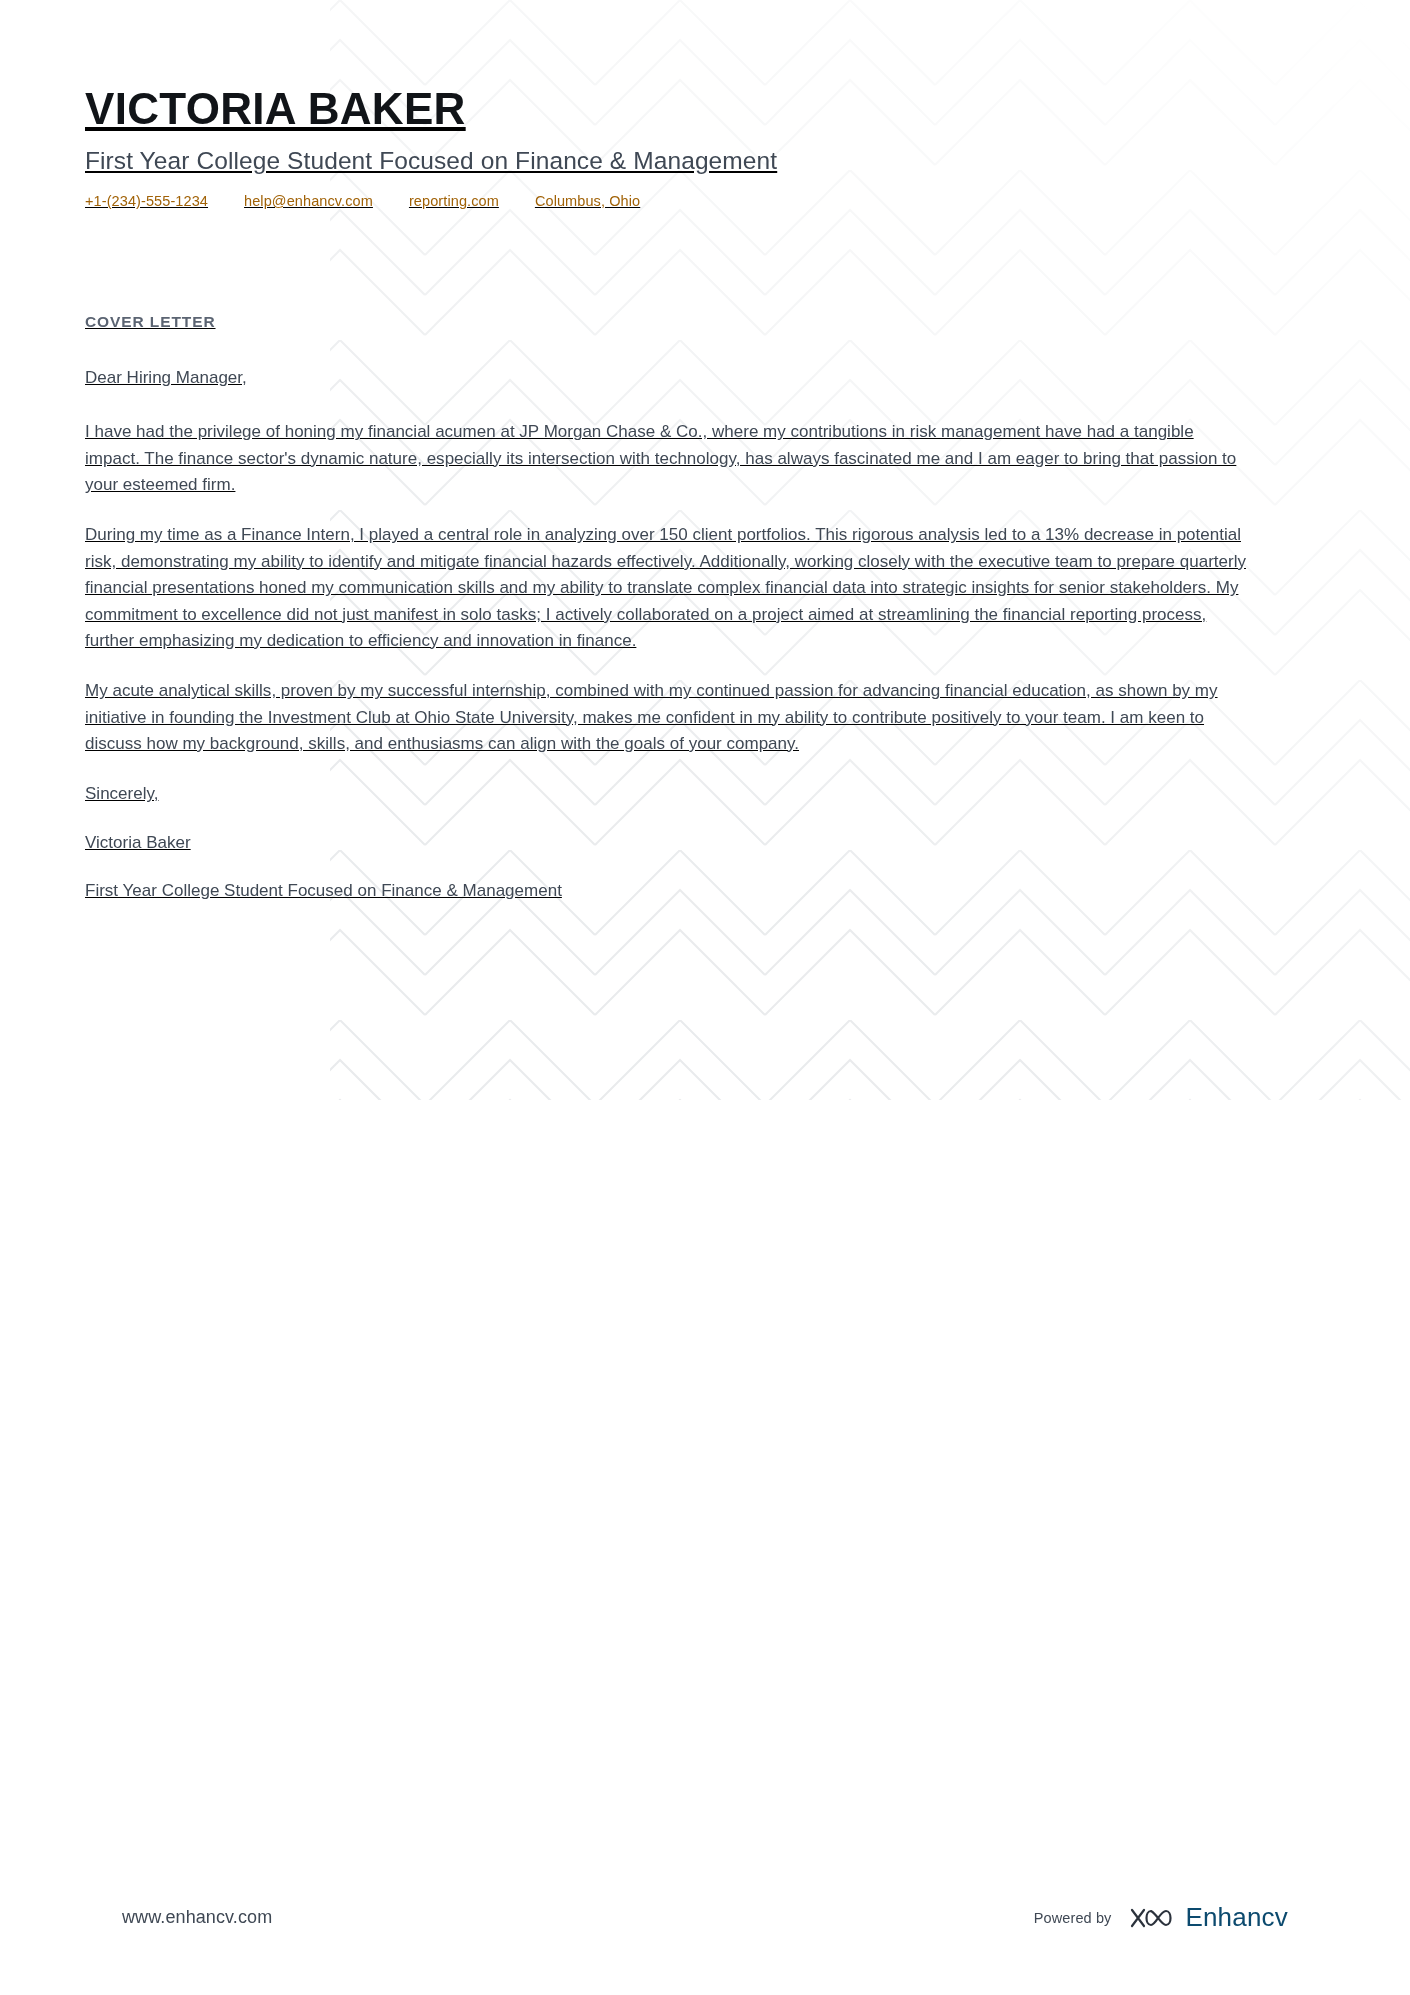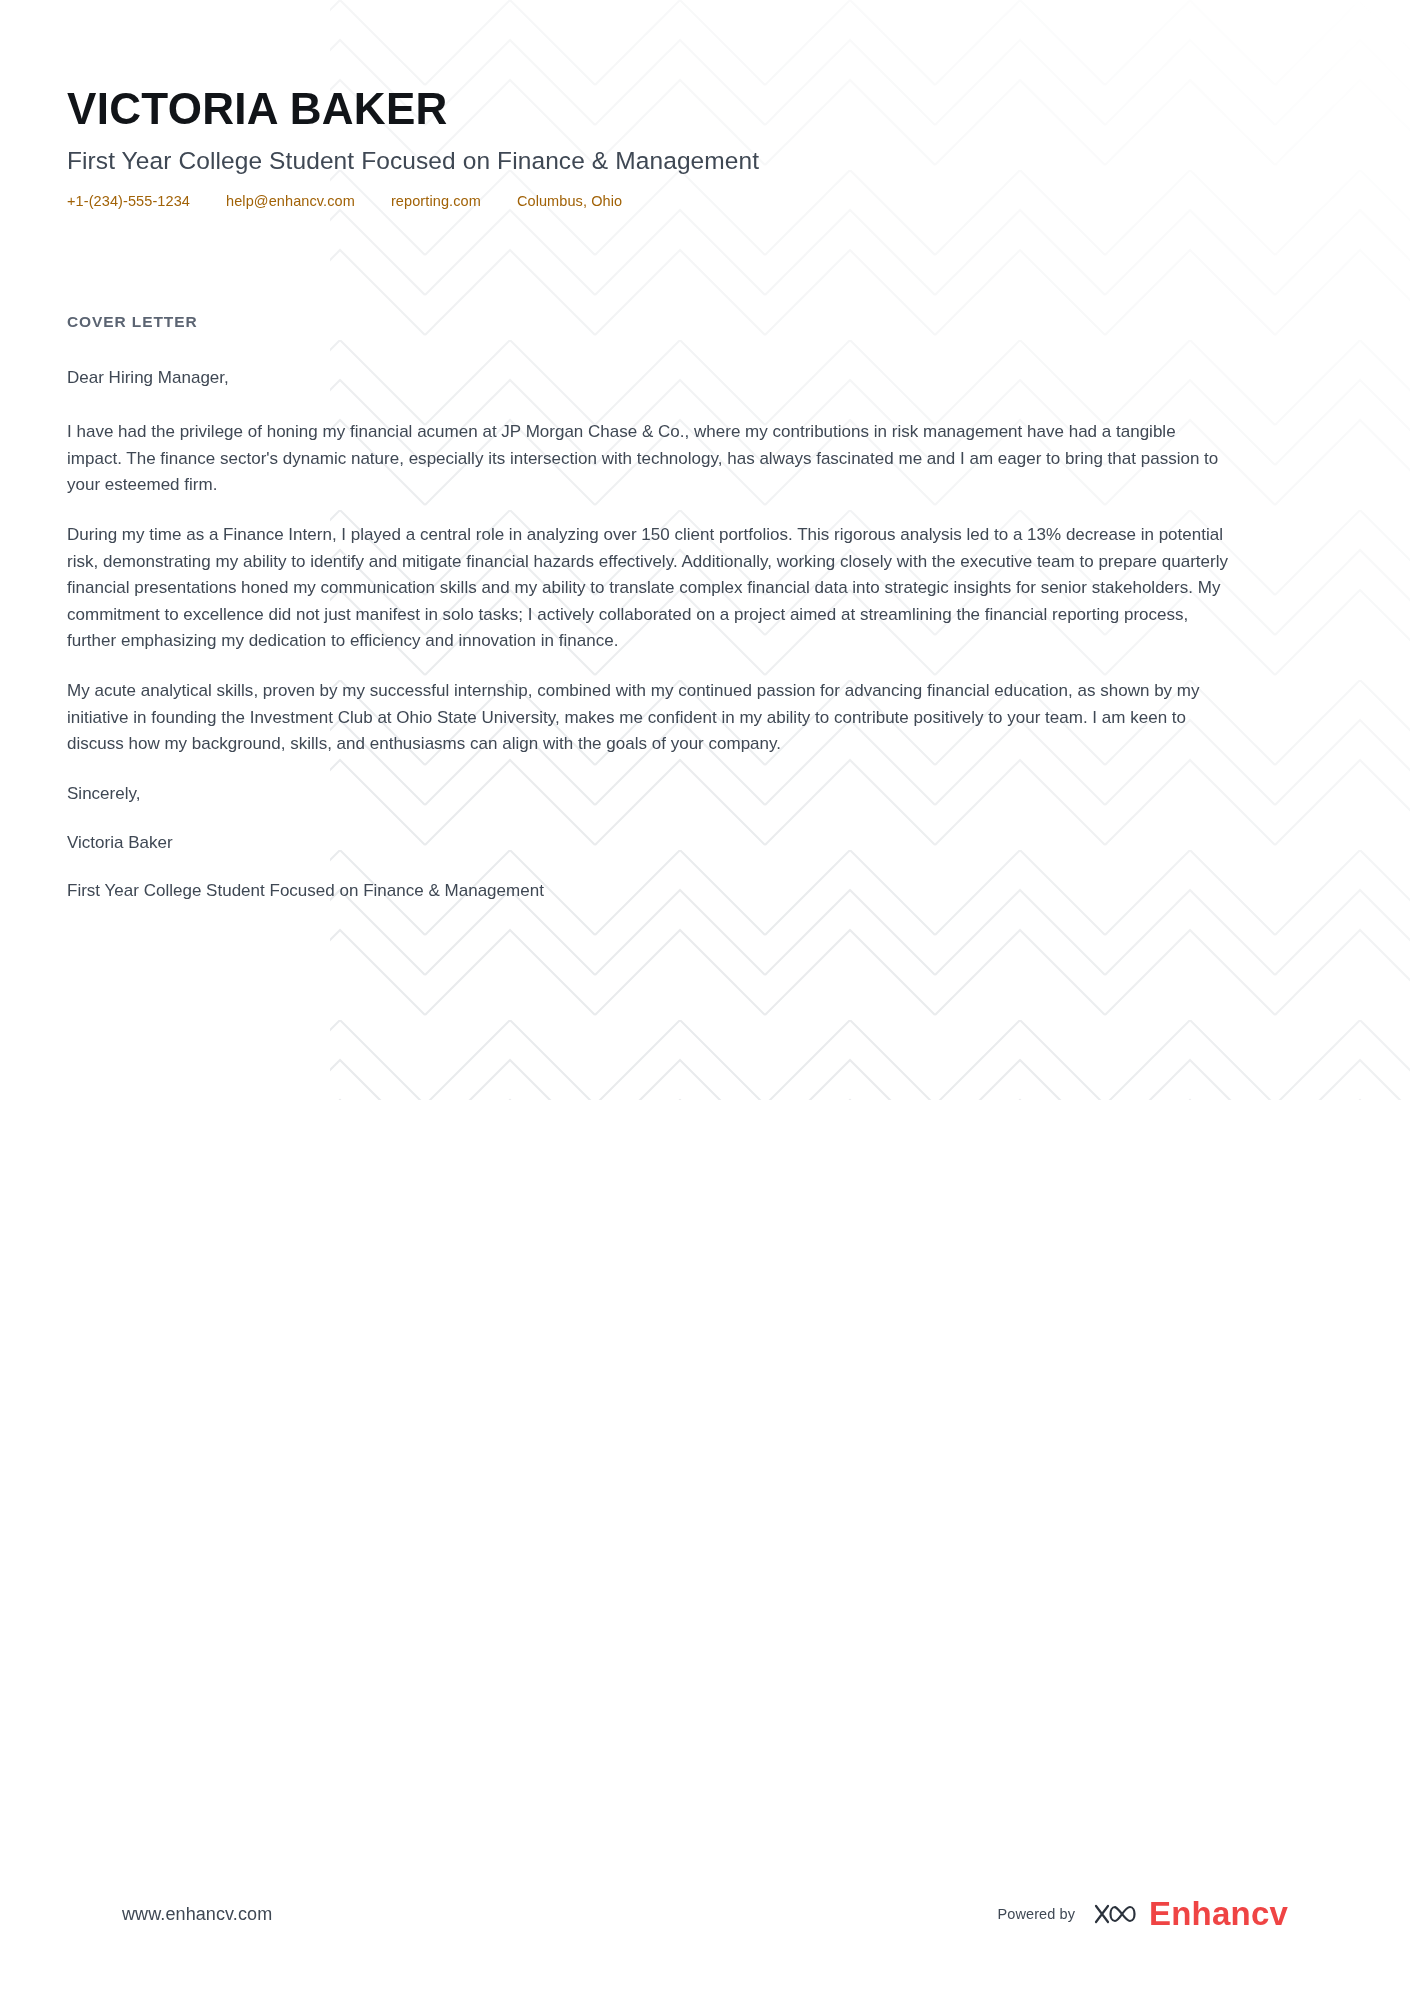--- a/index.html
+++ b/index.html
@@ -25,21 +25,22 @@
     position: absolute;
     inset: 0;
     z-index: 0;
     pointer-events: none;
   }
 
   
   .content {
     position: relative;
     z-index: 2;
-    padding: 0 67px;
+    padding: 0 85px;
+    text-decoration: underline;
   }
 
   .header {
     padding-top: 84px;
   }
   .cand-name {
     font-size: 44px;
     font-weight: 700;
     letter-spacing: 0.3px;
     color: #111418;
@@ -117,24 +118,24 @@
     font-size: 14.5px;
     color: #3f4854;
     letter-spacing: 0.1px;
   }
   .brand {
     display: flex;
     align-items: center;
     gap: 10px;
   }
   .brand-name {
-    font-size: 33px;
-    color: #ef4444;
+    font-size: 26px;
+    color: #0c4a6e;
     letter-spacing: 0.2px;
-    font-weight: 700;
+    font-weight: 400;
   }
 </style>
 </head>
 <body>
 
 <div class="page">
 
   <svg class="bg-pattern" width="1410" height="1995" viewBox="0 0 1410 1995" aria-hidden="true">
     <defs>
       <pattern id="chev" width="170" height="170" patternUnits="userSpaceOnUse">

